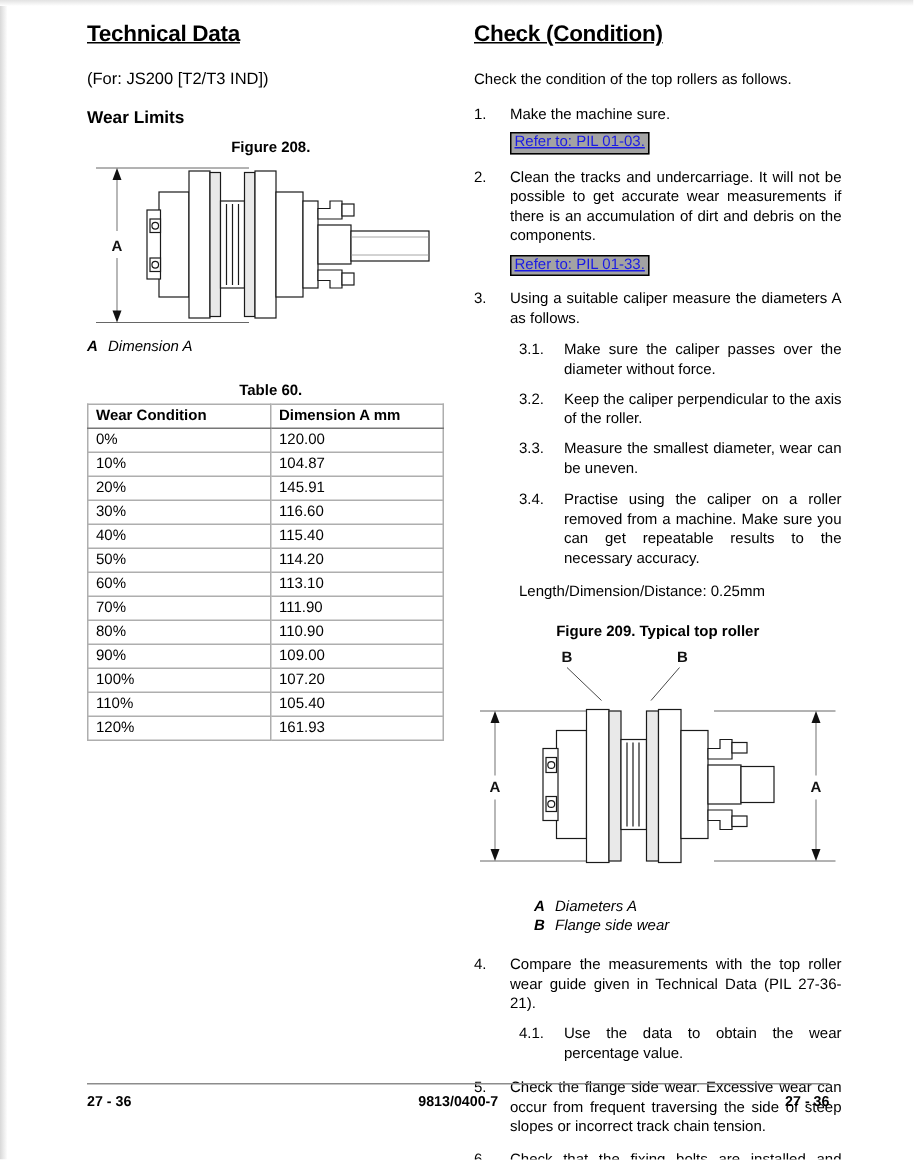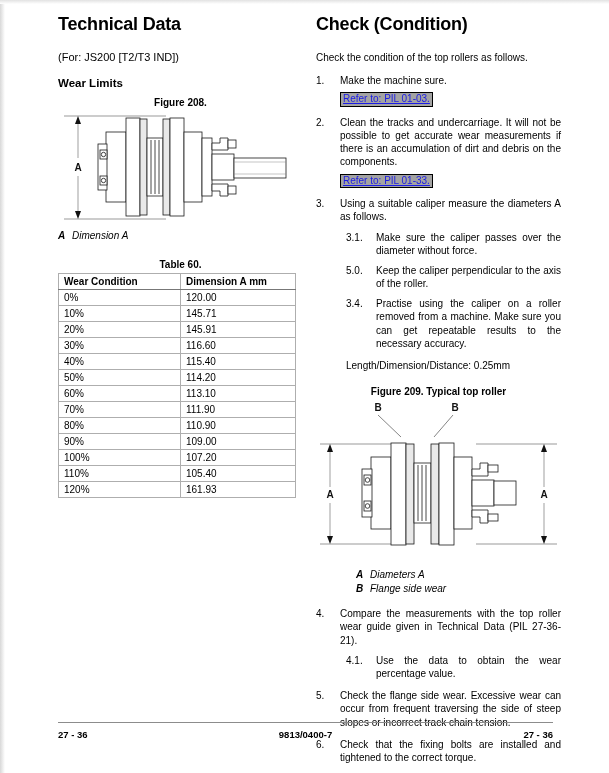--- a/index.html
+++ b/index.html
@@ -39,24 +39,25 @@
 
   .col {
     position: absolute;
     top: 14px;
     width: 245px;
   }
   .col-left  { left: 58px; }
   .col-right { left: 316px; }
 
   h1.section-title {
-    font-size: 18px;
+    font-size: 15px;
     font-weight: bold;
     margin: 0 0 16px 0;
     letter-spacing: -0.2px;
+    text-decoration: underline;
   }
   .subtitle {
     font-size: 11px;
     margin: 0 0 14px 0;
   }
   h2.sub-head {
     font-size: 11.5px;
     font-weight: bold;
     margin: 0 0 8px 0;
   }
@@ -269,21 +270,21 @@
           <th>Dimension A mm</th>
         </tr>
       </thead>
       <tbody>
         <tr>
           <td>0%</td>
           <td>120.00</td>
         </tr>
         <tr>
           <td>10%</td>
-          <td>145.71</td>
+          <td>104.87</td>
         </tr>
         <tr>
           <td>20%</td>
           <td>145.91</td>
         </tr>
         <tr>
           <td>30%</td>
           <td>116.60</td>
         </tr>
         <tr>
@@ -351,22 +352,26 @@
       <li>
         <span class="num">3.</span>
         <span>Using a suitable caliper measure the diameters A as follows.</span>
         <div class="sub-wrap">
           <ol class="substeps">
             <li>
               <span class="num">3.1.</span>
               <span>Make sure the caliper passes over the diameter without force.</span>
             </li>
             <li>
-              <span class="num">5.0.</span>
+              <span class="num">3.2.</span>
               <span>Keep the caliper perpendicular to the axis of the roller.</span>
+            </li>
+            <li>
+              <span class="num">3.3.</span>
+              <span>Measure the smallest diameter, wear can be uneven.</span>
             </li>
             <li>
               <span class="num">3.4.</span>
               <span>Practise using the caliper on a roller removed from a machine. Make sure you can get repeatable results to the necessary accuracy.</span>
             </li>
           </ol>
           <p class="plain-note">Length/Dimension/Distance: 0.25mm</p>
         </div>
       </li>
     </ol>

